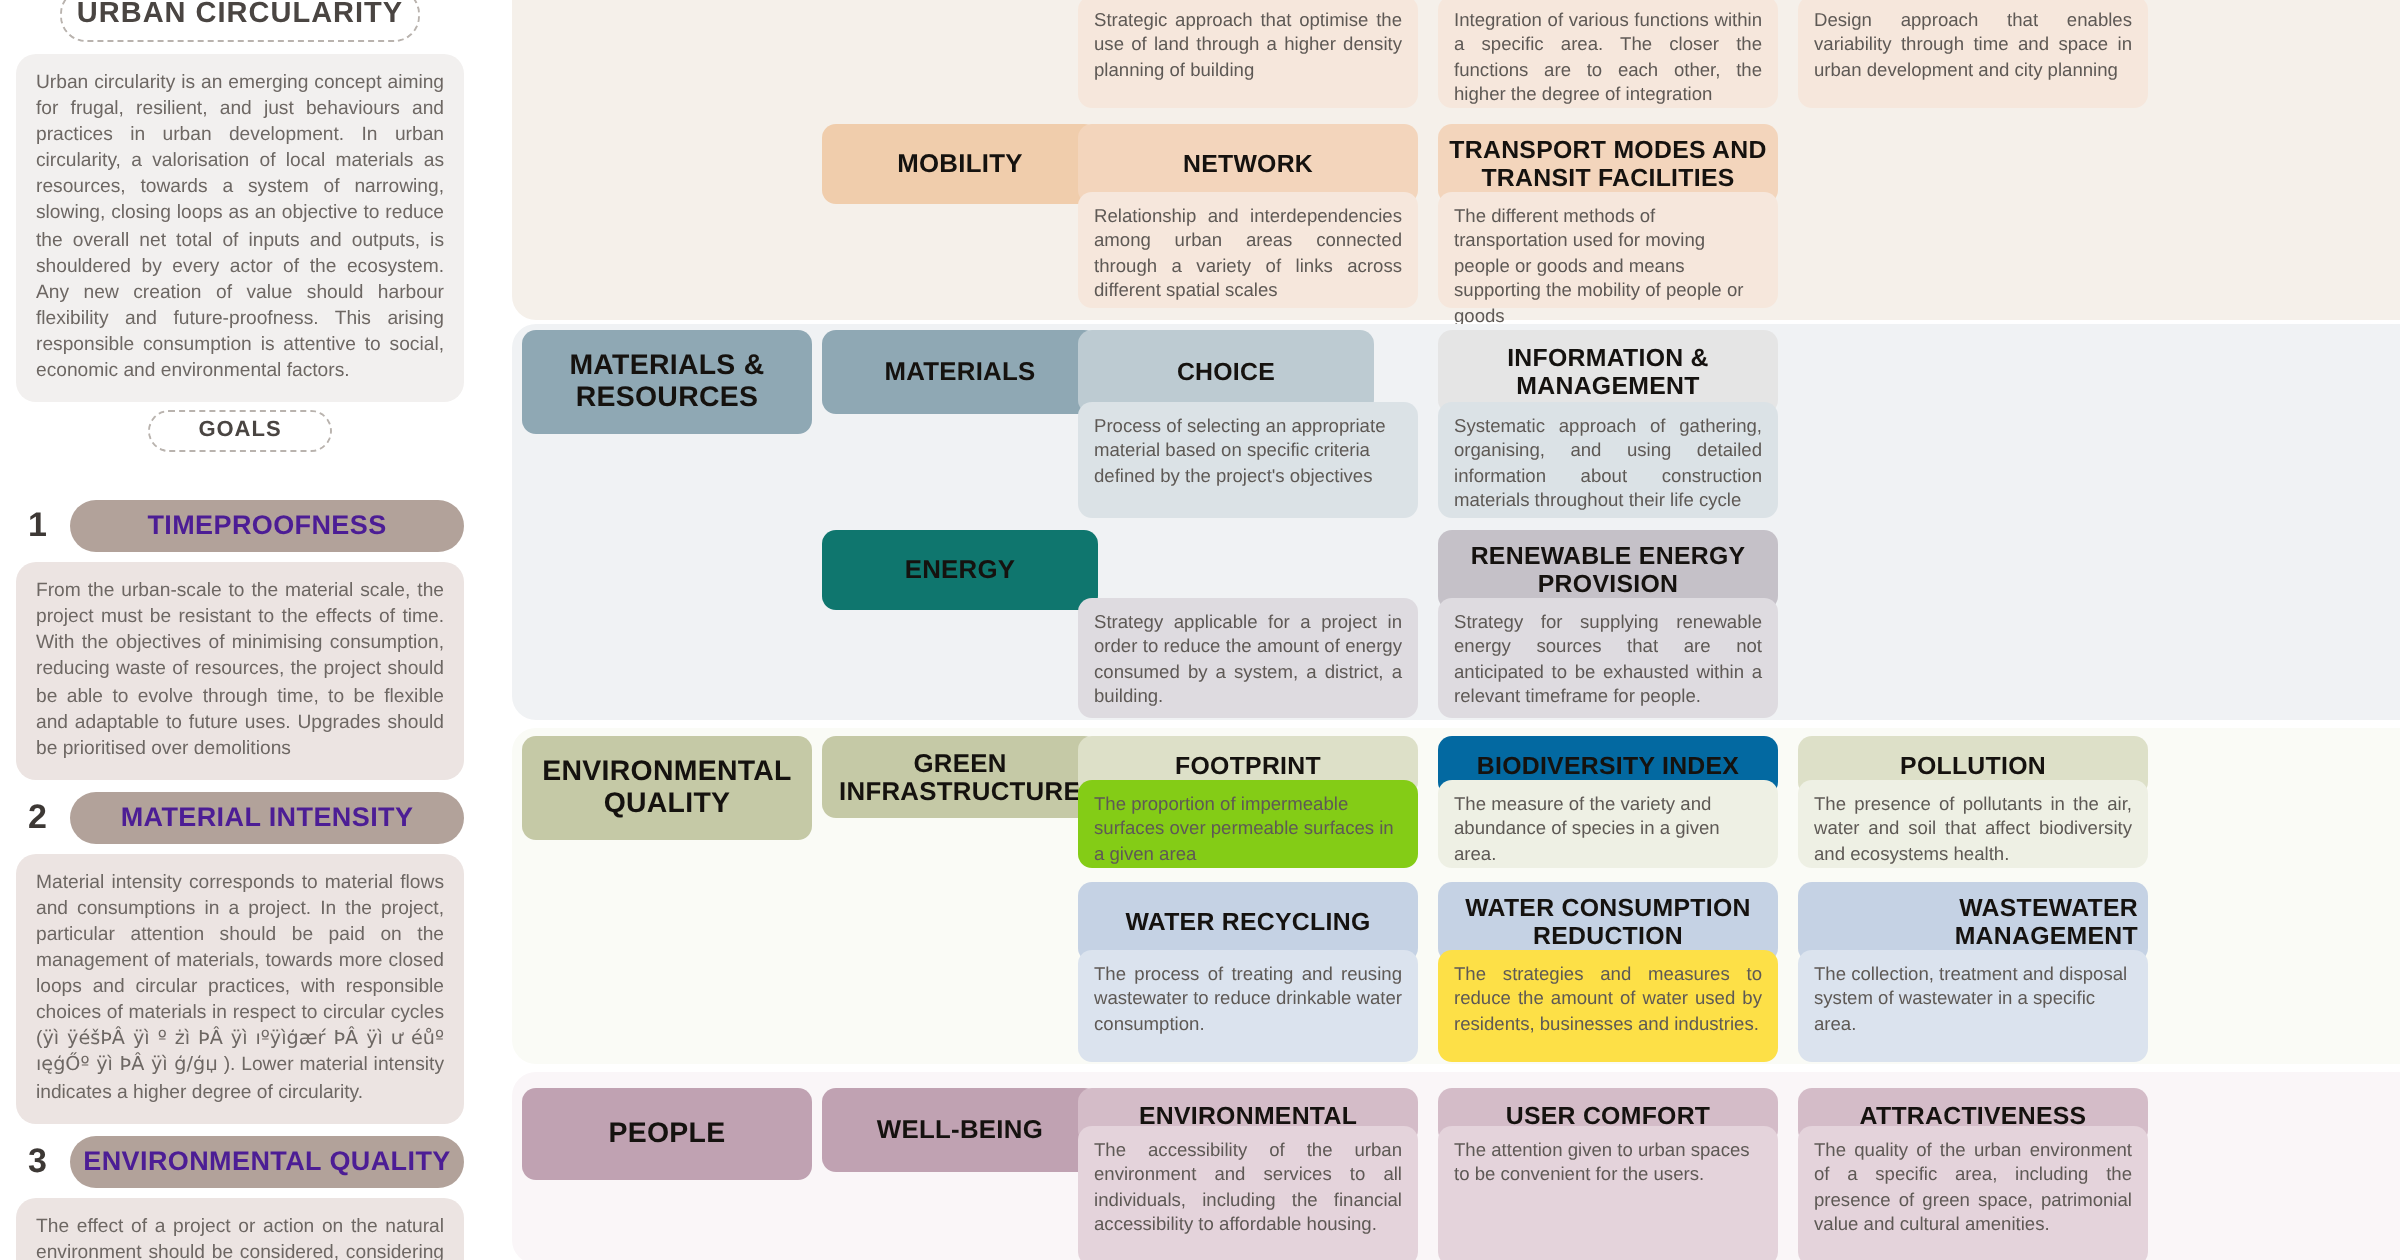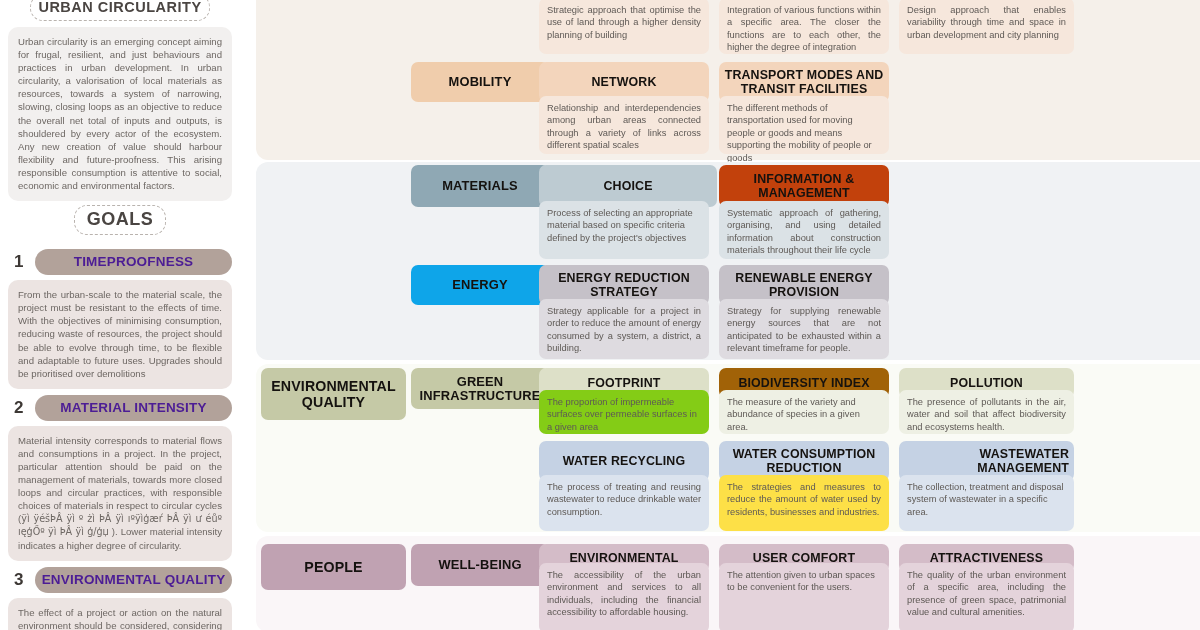--- a/index.html
+++ b/index.html
@@ -25,23 +25,23 @@
     font-weight: bold;
     color: #4a4542;
     letter-spacing: .5px;
   }
   .title-pill {
     margin: -6px 22px 6px 22px;
     padding: 4px 0 5px 0;
     font-size: 14.5px;
   }
   .goals-pill {
-    width: 92px; margin: 4px auto 14px auto;
+    width: 92px; margin: 4px auto 24px auto;
     padding: 3px 0 4px 0;
-    font-size: 18px;
+    font-size: 11px;
   }
   .intro-box {
     background: #f2f0ef;
     border-radius: 10px;
     padding: 8px 10px 9px 10px;
     font-size: 9.6px;
     line-height: 13.1px;
     color: #6d6763;
     text-align: justify;
   }
@@ -137,36 +137,36 @@
       <div class="band" style="left: 0px; top: -40px; width: 960px; height: 200px; background: rgb(245, 240, 234);"></div>
       <div class="cell desc" style="left: 283px; top: -2px; width: 170px; height: 56px; background: rgb(246, 231, 220);">Strategic approach that optimise the use of land through a higher density planning of building</div>
       <div class="cell desc" style="left: 463px; top: -2px; width: 170px; height: 56px; background: rgb(246, 231, 220);">Integration of various functions within a specific area. The closer the functions are to each other, the higher the degree of integration</div>
       <div class="cell desc" style="left: 643px; top: -2px; width: 175px; height: 56px; background: rgb(246, 231, 220);">Design approach that enables variability through time and space in urban development and city planning</div>
       <div class="cell hdr mid" style="left: 155px; top: 62px; width: 138px; height: 40px; background: rgb(240, 205, 172);">MOBILITY</div>
       <div class="cell hdr" style="left: 283px; top: 62px; width: 170px; height: 40px; background: rgb(243, 213, 188);">NETWORK</div>
       <div class="cell desc" style="left: 283px; top: 96px; width: 170px; height: 58px; background: rgb(246, 231, 220);">Relationship and interdependencies among urban areas connected through a variety of links across different spatial scales</div>
       <div class="cell hdr" style="left: 463px; top: 62px; width: 170px; height: 40px; background: rgb(243, 213, 188);">TRANSPORT MODES AND TRANSIT FACILITIES</div>
       <div class="cell desc left" style="left: 463px; top: 96px; width: 170px; height: 58px; background: rgb(246, 231, 220);">The different methods of transportation used for moving people or goods and means supporting the mobility of people or goods</div>
       <div class="band" style="left: 0px; top: 162px; width: 960px; height: 198px; background: rgb(240, 242, 244);"></div>
+      <div class="cell hdr big" style="left: 5px; top: 165px; width: 145px; height: 52px; background: rgb(143, 168, 180);">MATERIALS &amp; RESOURCES</div>
       <div class="cell hdr mid" style="left: 155px; top: 165px; width: 138px; height: 42px; background: rgb(143, 168, 180);">MATERIALS</div>
-      <div class="cell hdr" style="left: 283px; top: 165px; width: 178px; height: 42px; background: rgb(189, 203, 210);">CHOICE</div>
+      <div class="cell hdr" style="left: 283px; top: 165px; width: 148px; height: 42px; background: rgb(189, 203, 210);">CHOICE</div>
       <div class="cell desc left" style="left: 283px; top: 201px; width: 170px; height: 58px; background: rgb(219, 226, 230);">Process of selecting an appropriate material based on specific criteria defined by the project's objectives</div>
-      <div class="cell hdr" style="left: 463px; top: 165px; width: 170px; height: 42px; background: #c2410c;">INFORMATION &amp; MANAGEMENT</div>
+      <div class="cell hdr" style="left: 463px; top: 165px; width: 170px; height: 42px; background: #e5e5e5;">INFORMATION &amp; MANAGEMENT</div>
       <div class="cell desc" style="left: 463px; top: 201px; width: 170px; height: 58px; background: rgb(219, 226, 230);">Systematic approach of gathering, organising, and using detailed information about construction materials throughout their life cycle</div>
-      <div class="cell hdr mid" style="left: 155px; top: 265px; width: 138px; height: 40px; background: #0ea5e9;">ENERGY</div>
-      <div class="cell hdr" style="left: 283px; top: 265px; width: 170px; height: 40px; background: rgb(197, 193, 200);">ENERGY REDUCTION STRATEGY</div>
+      <div class="cell hdr mid" style="left: 155px; top: 265px; width: 138px; height: 40px; background: #0f766e;">ENERGY</div>
       <div class="cell desc" style="left: 283px; top: 299px; width: 170px; height: 60px; background: rgb(222, 219, 224);">Strategy applicable for a project in order to reduce the amount of energy consumed by a system, a district, a building.</div>
       <div class="cell hdr" style="left: 463px; top: 265px; width: 170px; height: 40px; background: rgb(197, 193, 200);">RENEWABLE ENERGY PROVISION</div>
       <div class="cell desc" style="left: 463px; top: 299px; width: 170px; height: 60px; background: rgb(222, 219, 224);">Strategy for supplying renewable energy sources that are not anticipated to be exhausted within a relevant timeframe for people.</div>
       <div class="band" style="left: 0px; top: 364px; width: 960px; height: 168px; background: rgb(250, 251, 246);"></div>
       <div class="cell hdr big" style="left: 5px; top: 368px; width: 145px; height: 52px; background: rgb(197, 201, 166);">ENVIRONMENTAL QUALITY</div>
       <div class="cell hdr mid" style="left: 155px; top: 368px; width: 138px; height: 41px; background: rgb(197, 201, 166);">GREEN INFRASTRUCTURE</div>
       <div class="cell hdr" style="left: 283px; top: 368px; width: 170px; height: 30px; background: rgb(221, 224, 200);">FOOTPRINT</div>
       <div class="cell desc left" style="left: 283px; top: 390px; width: 170px; height: 44px; background: #84cc16;">The proportion of impermeable surfaces over permeable surfaces in a given area</div>
-      <div class="cell hdr" style="left: 463px; top: 368px; width: 170px; height: 30px; background: #a16207;">BIODIVERSITY INDEX</div>
+      <div class="cell hdr" style="left: 463px; top: 368px; width: 170px; height: 30px; background: #0369a1;">BIODIVERSITY INDEX</div>
       <div class="cell desc left" style="left: 463px; top: 390px; width: 170px; height: 44px; background: rgb(238, 240, 228);">The measure of the variety and abundance of species in a given area.</div>
       <div class="cell hdr" style="left: 643px; top: 368px; width: 175px; height: 30px; background: rgb(221, 224, 200);">POLLUTION</div>
       <div class="cell desc" style="left: 643px; top: 390px; width: 175px; height: 44px; background: rgb(238, 240, 228);">The presence of pollutants in the air, water and soil that affect biodiversity and ecosystems health.</div>
       <div class="cell hdr" style="left: 283px; top: 441px; width: 170px; height: 40px; background: rgb(197, 210, 228);">WATER RECYCLING</div>
       <div class="cell desc" style="left: 283px; top: 475px; width: 170px; height: 56px; background: rgb(219, 227, 238);">The process of treating and reusing wastewater to reduce drinkable water consumption.</div>
       <div class="cell hdr" style="left: 463px; top: 441px; width: 170px; height: 40px; background: rgb(197, 210, 228);">WATER CONSUMPTION REDUCTION</div>
       <div class="cell desc" style="left: 463px; top: 475px; width: 170px; height: 56px; background: #fde047;">The strategies and measures to reduce the amount of water used by residents, businesses and industries.</div>
       <div class="cell hdr" style="left: 643px; top: 441px; width: 175px; height: 40px; background: rgb(197, 210, 228); text-align: right;">WASTEWATER MANAGEMENT</div>
       <div class="cell desc left" style="left: 643px; top: 475px; width: 175px; height: 56px; background: rgb(219, 227, 238);">The collection, treatment and disposal system of wastewater in a specific area.</div>
       <div class="band" style="left: 0px; top: 536px; width: 960px; height: 96px; background: rgb(250, 246, 248);"></div>

